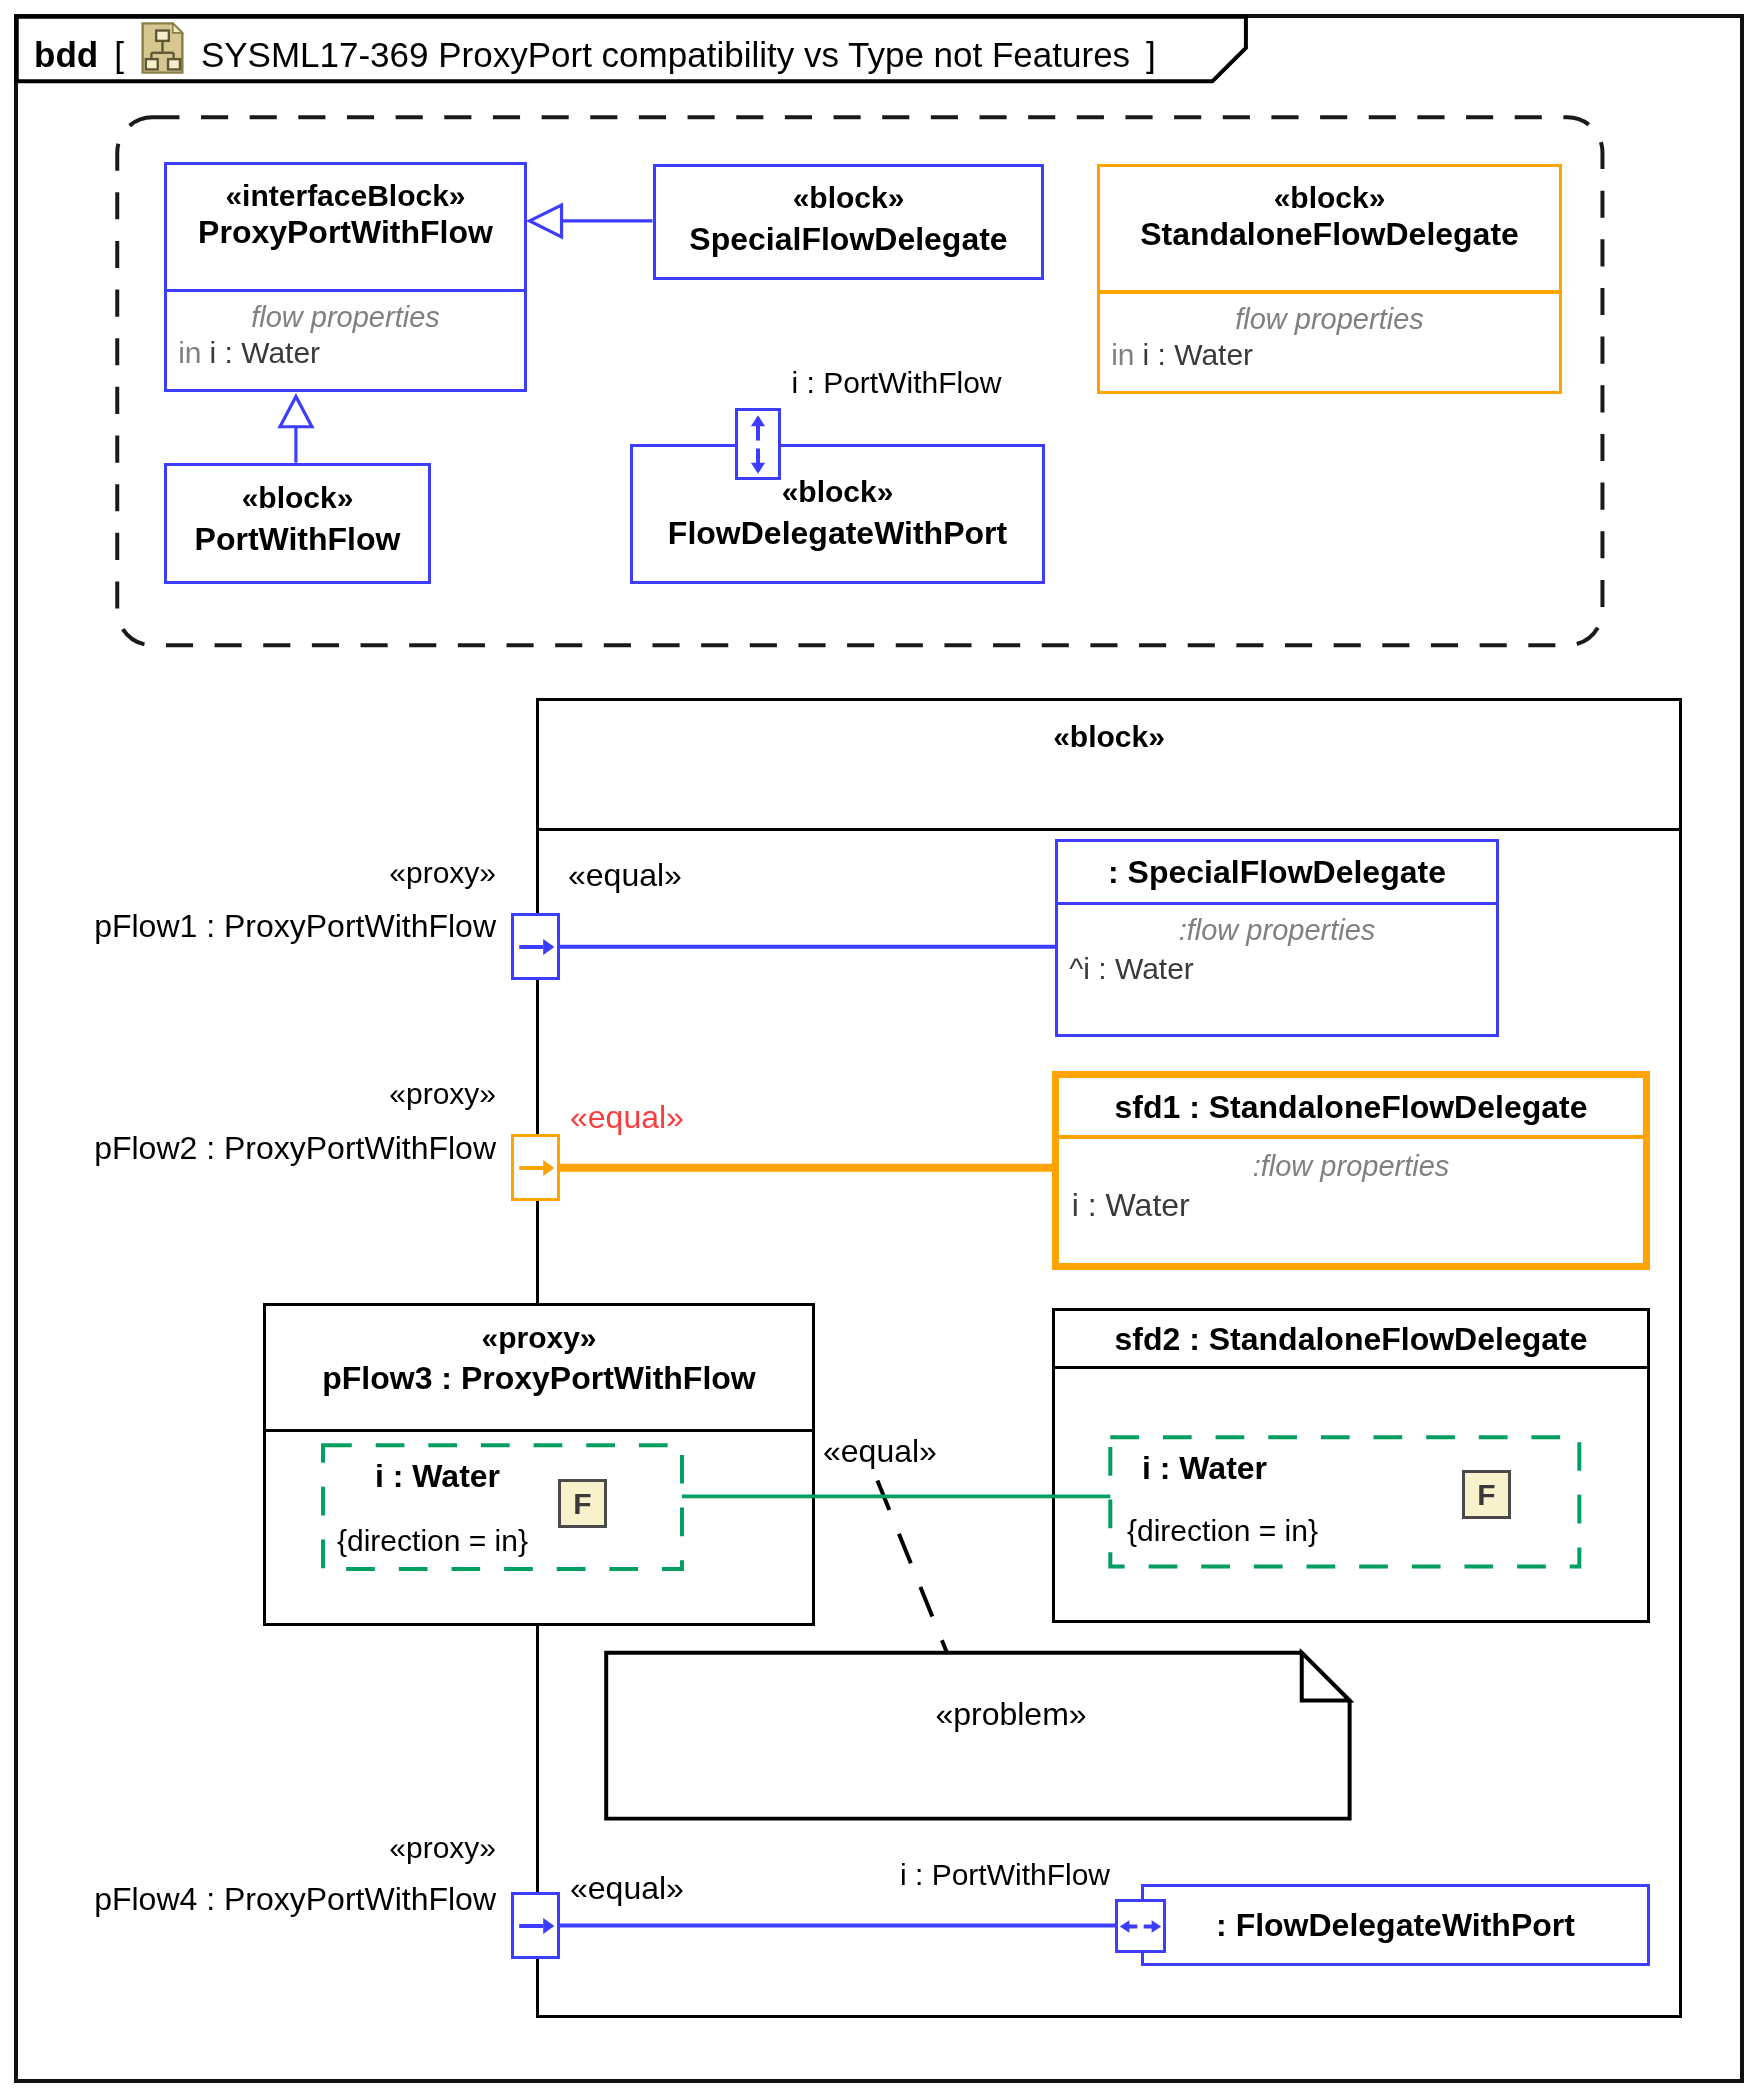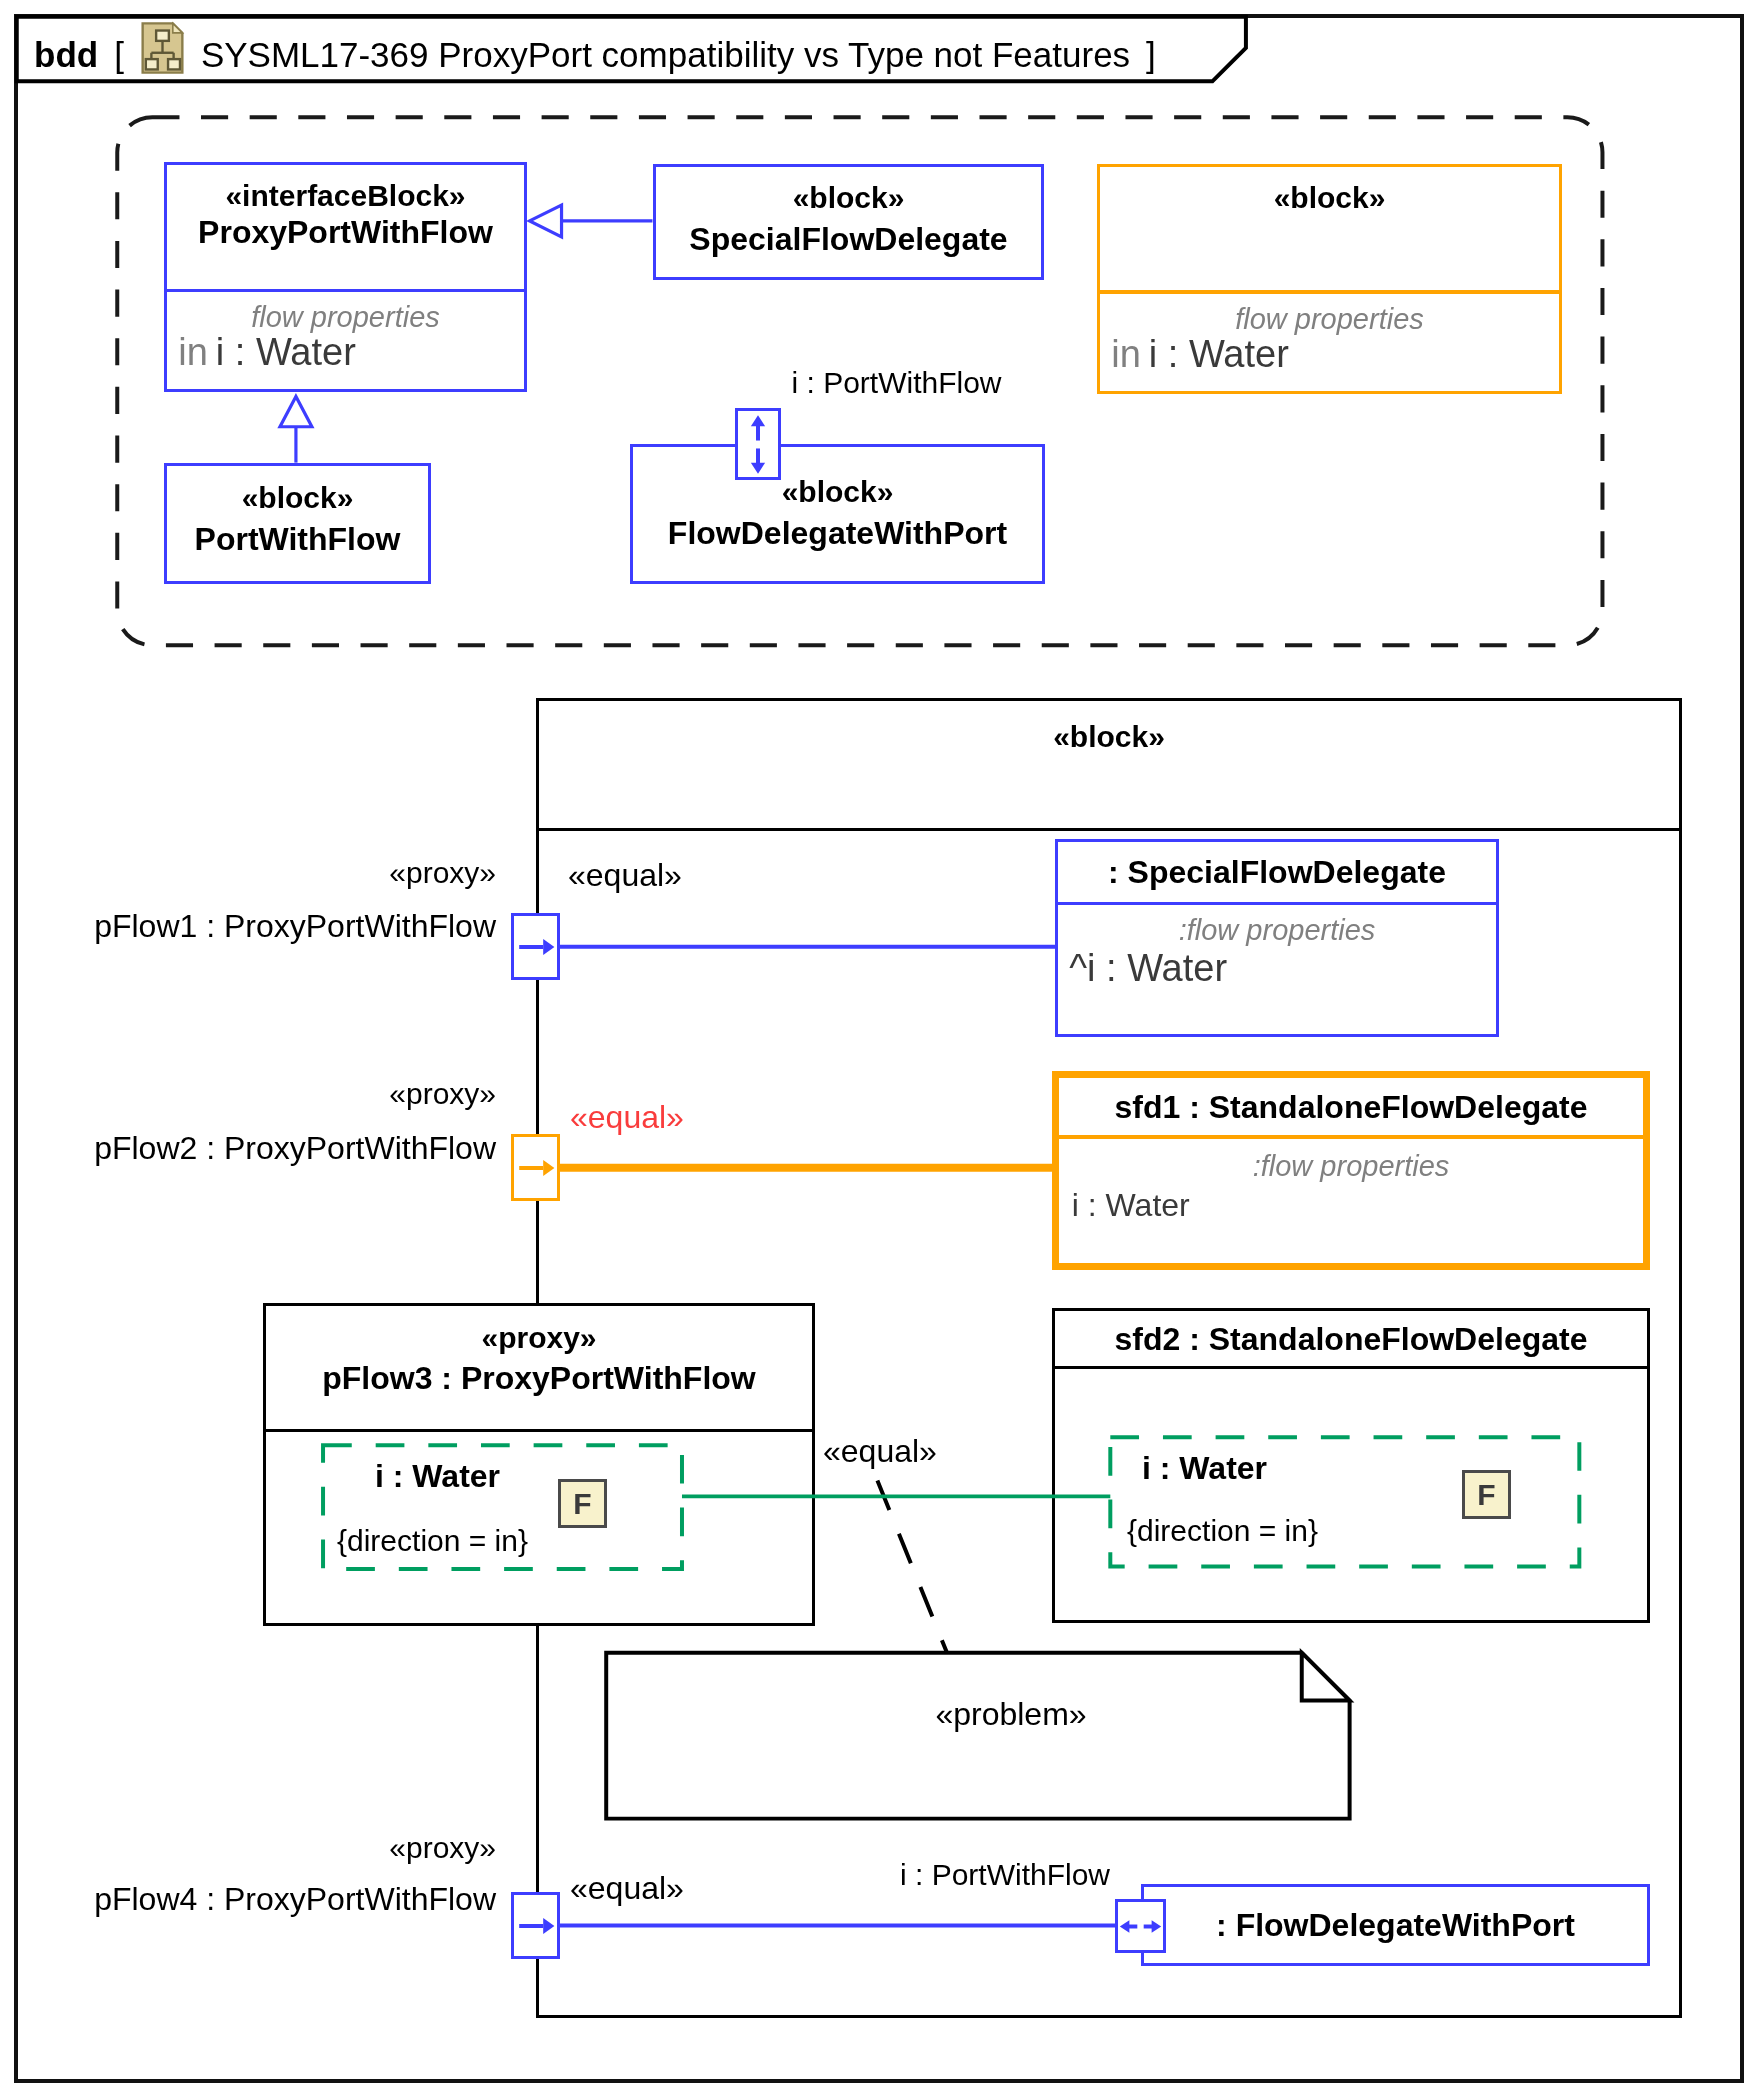--- a/index.html
+++ b/index.html
@@ -17,21 +17,21 @@
   .b-orange{border:3.2px solid var(--orange);}
   .b-orange-thick{border:7.2px solid var(--orange);}
   .b-black{border:3.2px solid #000;}
   .hdr{box-sizing:border-box;text-align:center;}
   .hb-blue{border-bottom:3.2px solid var(--blue);}
   .hb-orange{border-bottom:4.8px solid var(--orange);}
   .hb-black{border-bottom:3.2px solid #000;}
   .stereo{font-size:30px;line-height:35px;font-weight:bold;}
   .bname{font-weight:bold;font-size:32px;line-height:38px;}
   .grayit{color:var(--gray);font-style:italic;font-size:29px;text-align:center;line-height:34px;}
-  .prop{font-size:38px;color:var(--dark);text-align:left;padding-left:11.2px;line-height:37px;}
+  .prop{font-size:30px;color:var(--dark);text-align:left;padding-left:11.2px;line-height:37px;}
   .dirword{color:var(--gray);margin-right:8px;}
   .rlabel{position:absolute;text-align:right;font-size:32px;line-height:37px;}
   .llabel{position:absolute;text-align:left;font-size:32px;line-height:37px;}
   .clabel{position:absolute;text-align:center;font-size:30px;line-height:35px;}
   .port{position:absolute;background:#fff;box-sizing:border-box;display:flex;align-items:center;justify-content:center;z-index:6;}
   .badge{position:absolute;z-index:6;background:#f8f2cc;border:3.2px solid #4a4a4a;color:#3a3a3a;
          font-weight:bold;font-size:30px;display:flex;align-items:center;justify-content:center;box-sizing:border-box;}
   .flexcenter{display:flex;align-items:center;justify-content:center;}
   .z3{z-index:3;} .z6{z-index:6;position:absolute;}
   #tab-text{position:absolute;left:34px;top:25.5px;height:49px;display:flex;align-items:flex-end;gap:16px;z-index:6;font-size:35px;}
@@ -96,20 +96,21 @@
   </div>
 
   <div class="blk b-blue z3" style="left:653px;top:164px;width:391px;height:116px;">
     <div class="stereo" style="margin-top:12.8px;text-align:center;">«block»</div>
     <div class="bname" style="text-align:center;margin-top:4.8px;">SpecialFlowDelegate</div>
   </div>
 
   <div class="blk b-orange z3" style="left:1097px;top:164px;width:465px;height:230px;">
     <div class="hdr hb-orange" style="height:114px;">
       <div class="stereo" style="margin-top:12.8px;">«block»</div>
+      <div class="bname">StandaloneFlowDelegate</div>
     </div>
     <div class="grayit" style="margin-top:8px;">flow properties</div>
     <div class="prop">
       <span class="dirword">in</span><span>i : Water</span>
     </div>
   </div>
 
   <div class="blk b-blue z3" style="left:164px;top:463px;width:267px;height:121px;">
     <div class="stereo" style="margin-top:14.4px;text-align:center;">«block»</div>
     <div class="bname" style="text-align:center;margin-top:4.8px;">PortWithFlow</div>

